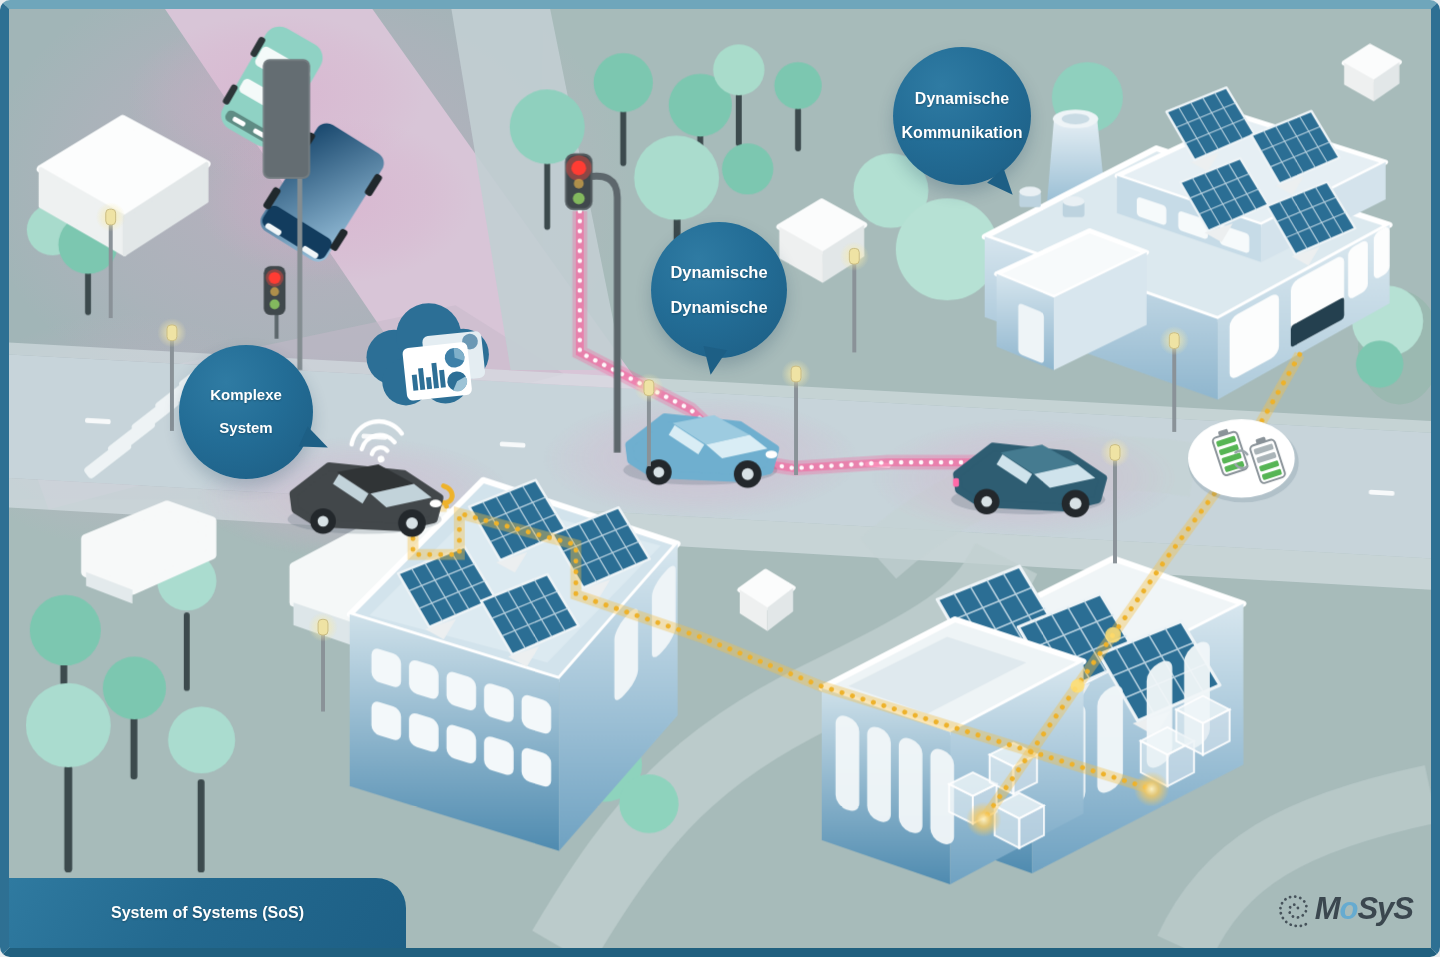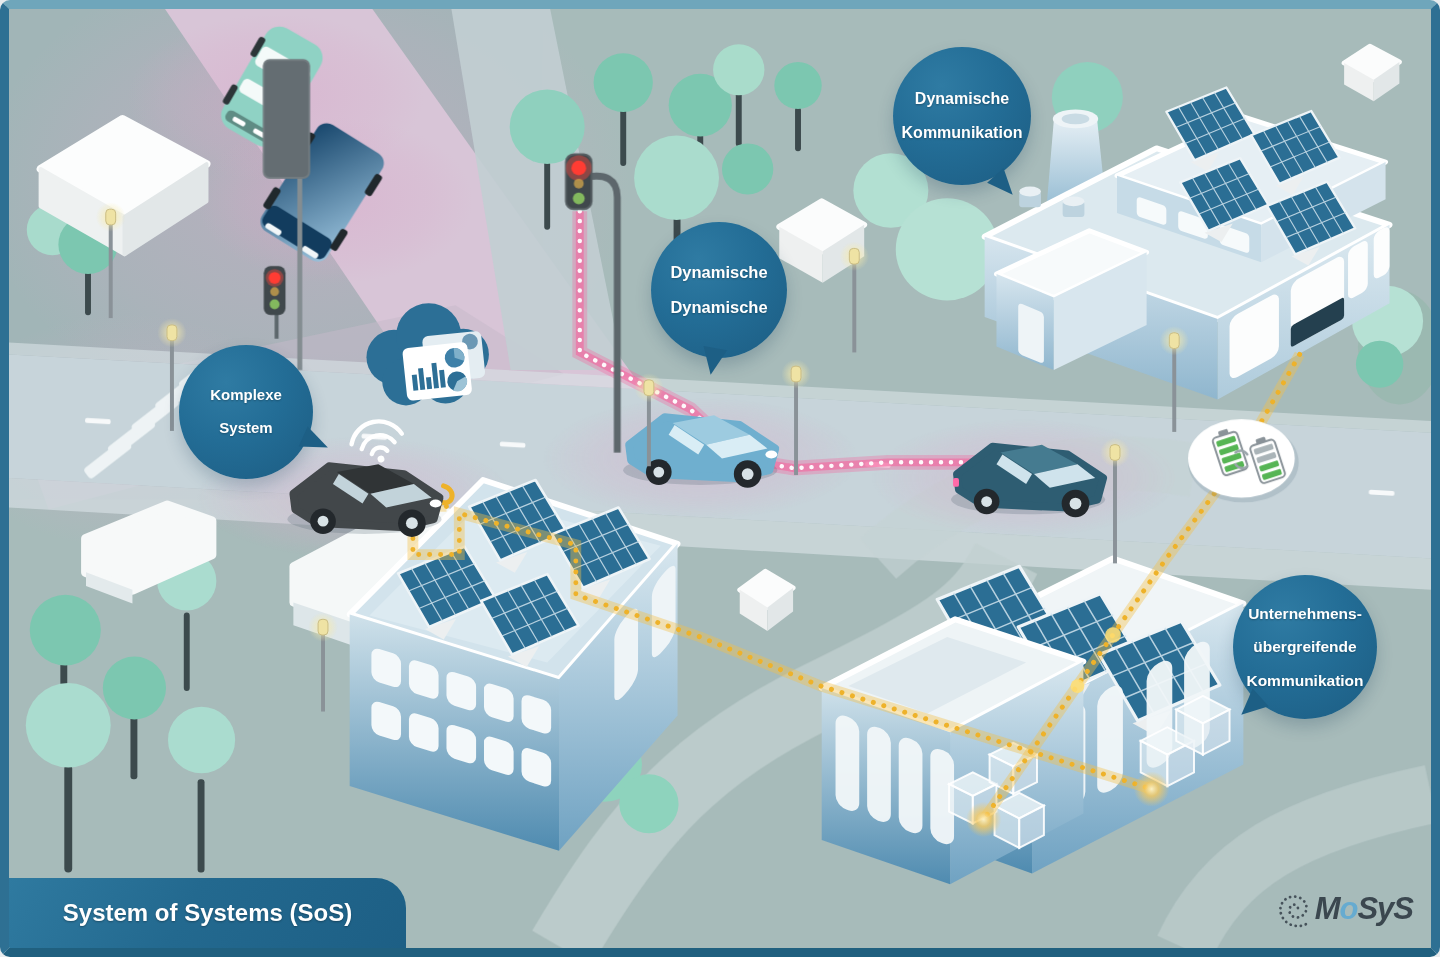--- a/index.html
+++ b/index.html
@@ -24,21 +24,21 @@
     border-color:#1d5f85 transparent transparent transparent;transform:rotate(10deg);}
   .b-komplexe{left:170px;top:336px;width:134px;height:134px;font-size:15px;}
   .b-komplexe::after{right:-16px;bottom:26px;border-width:11px 0 11px 27px;
     border-color:transparent transparent transparent #1d5f85;transform:rotate(24deg);}
   .b-kommunikation{left:1224px;top:566px;width:144px;height:144px;font-size:15.5px;}
   .b-kommunikation::after{left:6px;bottom:0px;border-width:26px 12px 0 12px;
     border-color:#1d5f85 transparent transparent transparent;transform:rotate(48deg);}
   #footer-label{position:absolute;left:0;bottom:0;width:397px;height:70px;z-index:40;
     background:linear-gradient(120deg,#2f7aa0 0%,#23698f 45%,#1d5f85 100%);
     border-top-right-radius:30px;display:flex;align-items:center;justify-content:center;
-    color:#fff;font-size:24px;font-weight:bold;text-shadow:0 1px 2px rgba(0,0,0,.3);}
+    color:#fff;font-size:16px;font-weight:bold;text-shadow:0 1px 2px rgba(0,0,0,.3);}
   #logo{position:absolute;right:18px;bottom:14px;z-index:40;display:flex;align-items:center;
     color:#3b474f;font-size:31px;font-weight:800;font-style:italic;letter-spacing:-1px;}
   #logo .spiral{margin-right:-7px;}
   #logo .o{color:#66abd0;}
 </style>
 </head>
 <body>
 
 <div id="canvas">
 
@@ -521,25 +521,20 @@
   <span>Kommunikation</span>
 </div>
 <div class="bubble b-vernetzung">
   <span>Dynamische</span>
   <span>Dynamische</span>
 </div>
 <div class="bubble b-komplexe">
   <span>Komplexe</span>
   <span>System</span>
 </div>
-<div class="bubble b-kommunikation">
-  <span>Unternehmens-</span>
-  <span>übergreifende</span>
-  <span>Kommunikation</span>
-</div>
 
 <div id="footer-label">
   <span>System of Systems (SoS)</span>
 </div>
 
 <div id="logo">
   <svg class="spiral" width="50" height="50" viewBox="0 0 54 54">
     <path d="M28,26 c-1,-5 -8,-5 -9,1 c-1.5,8 8,12 14,7 c8,-6 4,-18 -6,-20 c-12,-2.5 -21,8 -17,19 c4,12 19,16 29,9" fill="none" stroke="#46525a" stroke-width="3" stroke-linecap="round" stroke-dasharray="0.1 5.5"></path>
   </svg>
   <span able="false">M</span>

